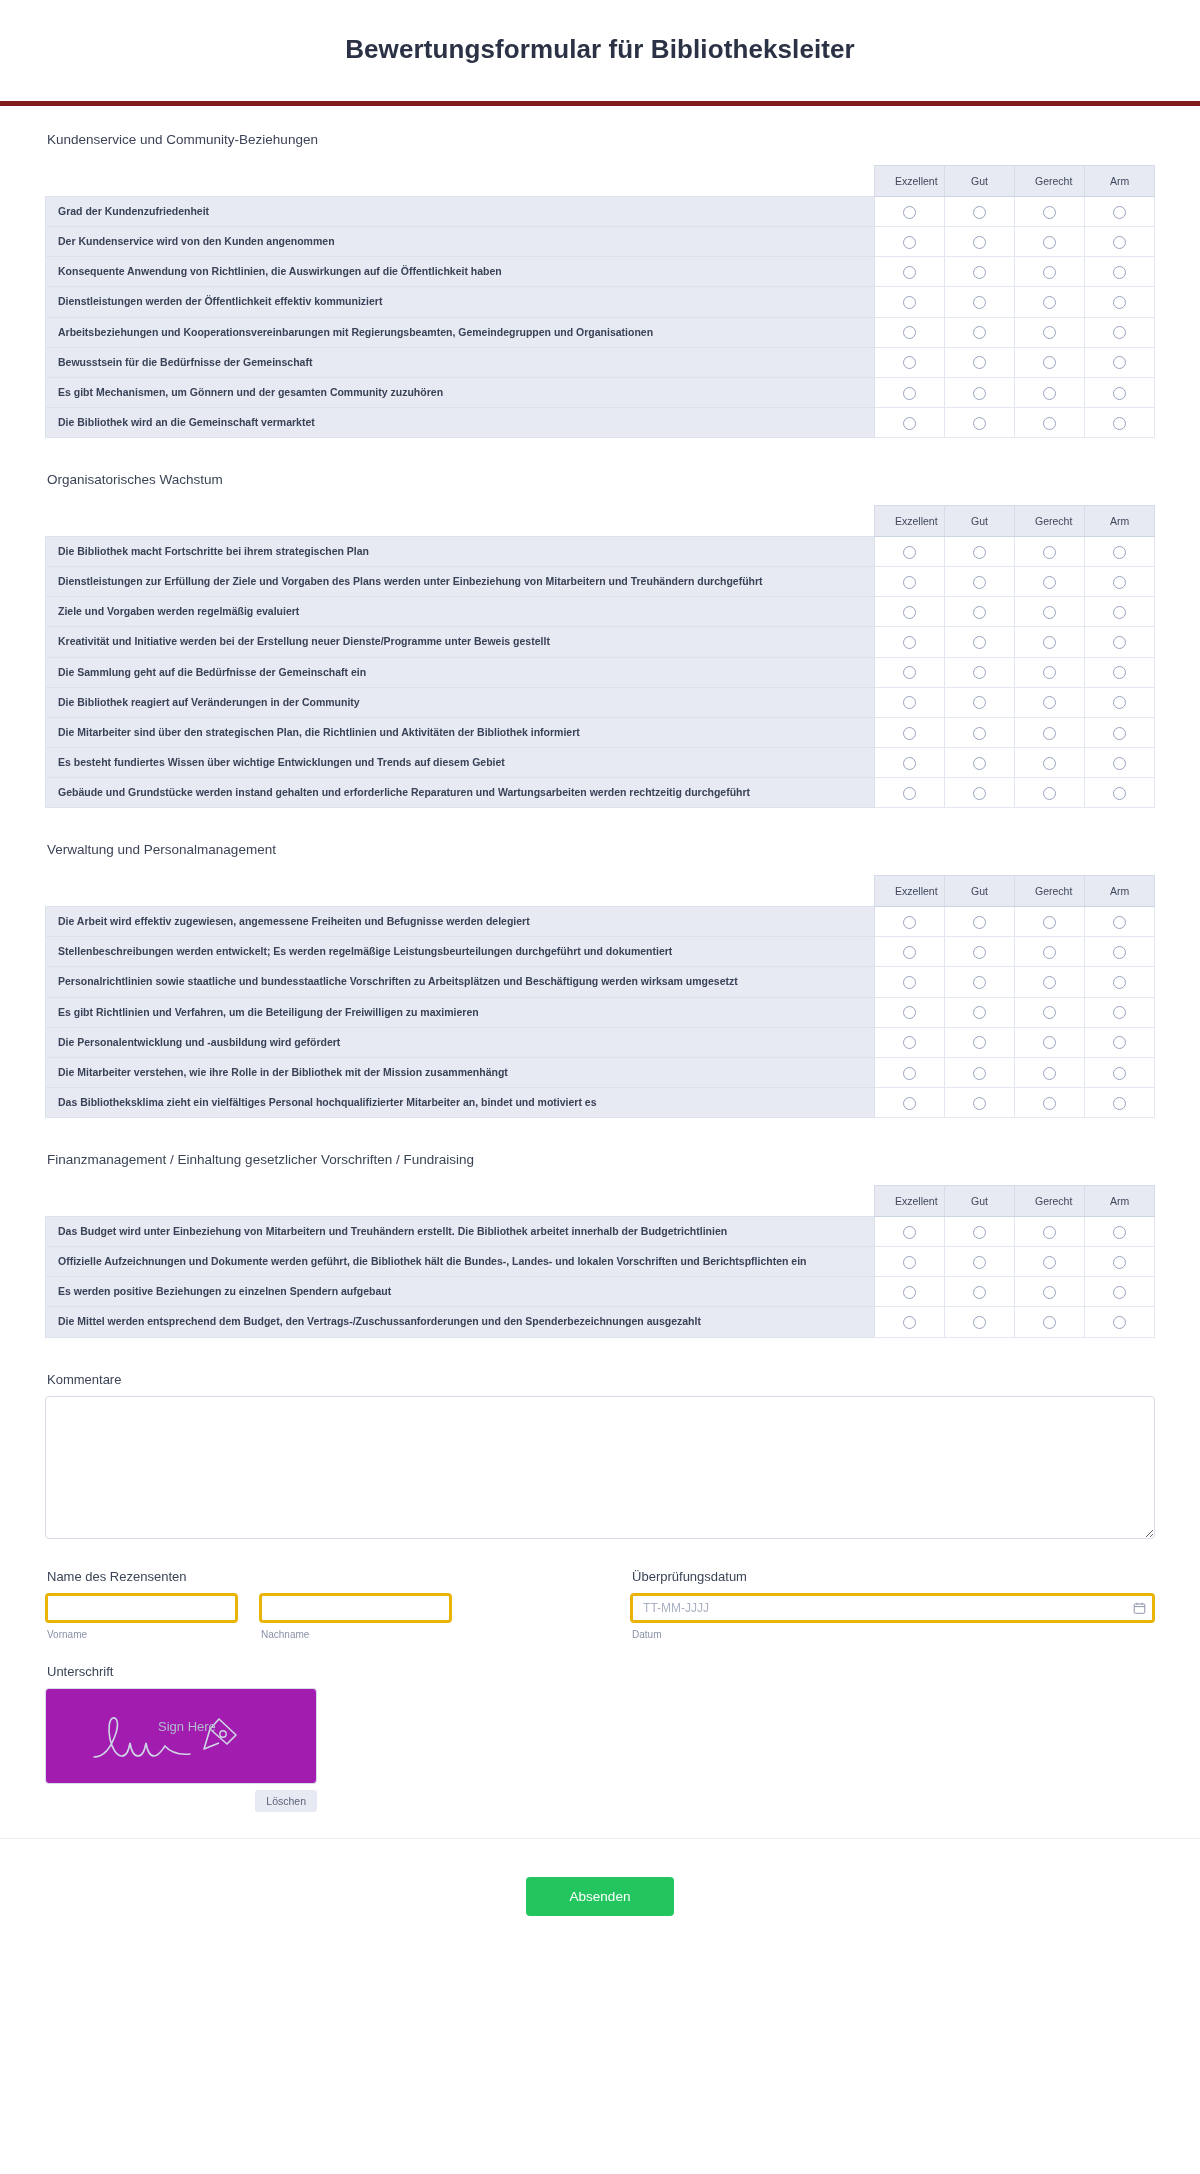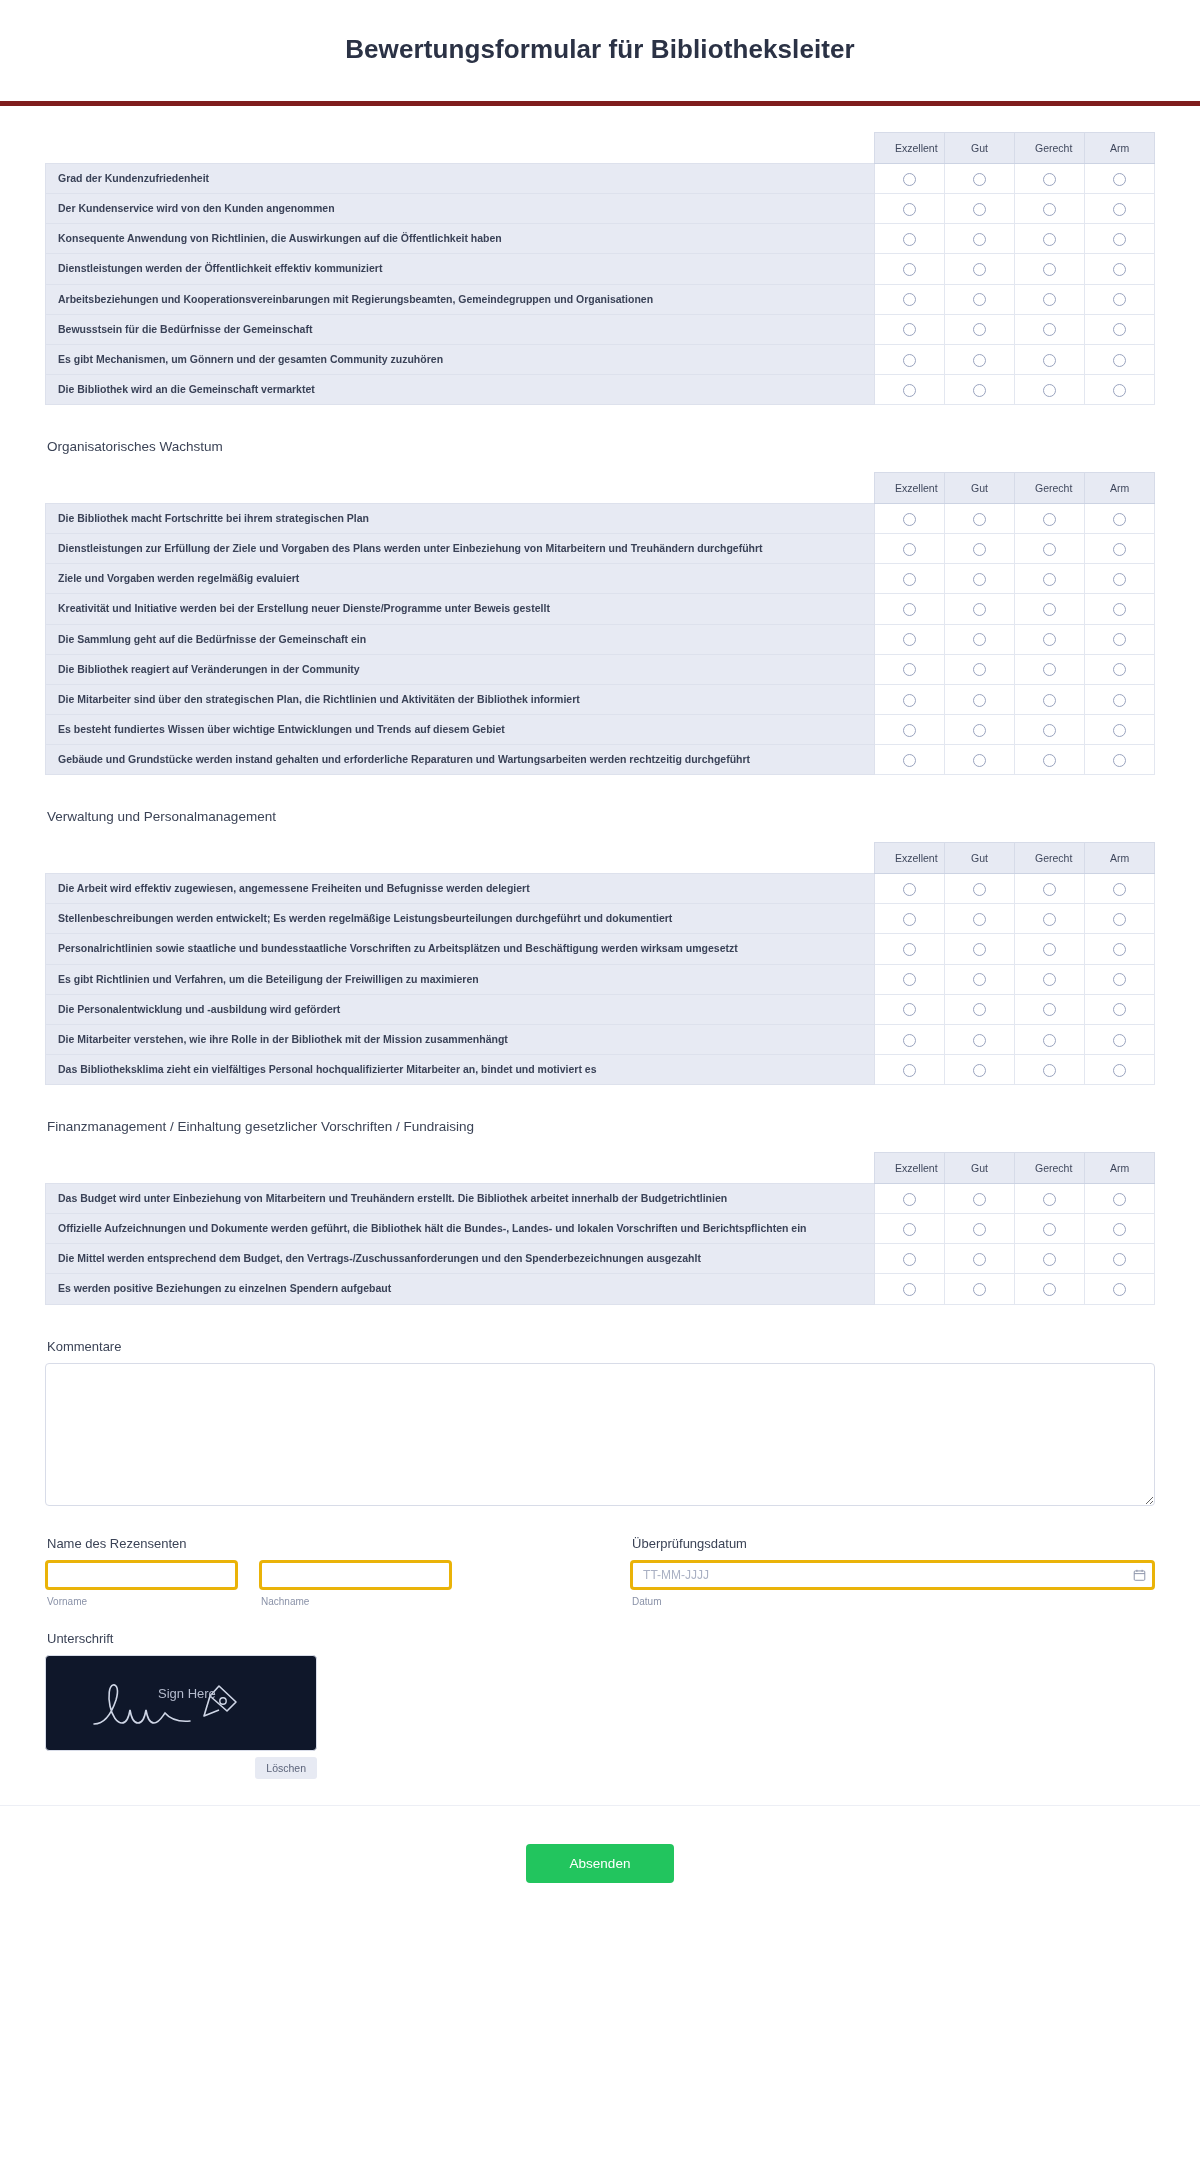--- a/index.html
+++ b/index.html
@@ -166,21 +166,21 @@
     pointer-events: none;
   }
 
   
   .sig-section { margin-top: 18px; margin-bottom: 8px; }
   .sig-pad {
     width: 272px;
     height: 96px;
     border: 1px solid #d8dce8;
     border-radius: 4px;
-    background: #0f172a;
+    background: #a21caf;
     position: relative;
     overflow: hidden;
   }
   .sig-art {
     position: absolute;
     left: 50%;
     top: 50%;
     transform: translate(-50%, -50%);
     width: 190px;
     height: 62px;
@@ -229,20 +229,21 @@
 <div class="page">
 
   <div class="form-header">
     <h1 class="form-title" style="color: rgb(43, 50, 69);">Bewertungsformular für Bibliotheksleiter</h1>
   </div>
 
   <div class="form-body">
 
     <div id="matrix-sections">
         <div class="matrix-section">
+          <div class="section-title">Kundenservice und Community-Beziehungen</div>
           <table class="matrix">
             <colgroup>
               <col class="q">
               <col class="opt">
               <col class="opt">
               <col class="opt">
               <col class="opt">
             </colgroup>
             <thead>
               <tr>
@@ -499,28 +500,28 @@
                 <td class="opt-cell"><span class="radio"></span></td>
               </tr>
               <tr>
                 <td class="q-cell">Offizielle Aufzeichnungen und Dokumente werden geführt, die Bibliothek hält die Bundes-, Landes- und lokalen Vorschriften und Berichtspflichten ein</td>
                 <td class="opt-cell"><span class="radio"></span></td>
                 <td class="opt-cell"><span class="radio"></span></td>
                 <td class="opt-cell"><span class="radio"></span></td>
                 <td class="opt-cell"><span class="radio"></span></td>
               </tr>
               <tr>
+                <td class="q-cell">Es werden positive Beziehungen zu einzelnen Spendern aufgebaut</td>
+                <td class="opt-cell"><span class="radio"></span></td>
+                <td class="opt-cell"><span class="radio"></span></td>
+                <td class="opt-cell"><span class="radio"></span></td>
+                <td class="opt-cell"><span class="radio"></span></td>
+              </tr>
+              <tr>
                 <td class="q-cell">Die Mittel werden entsprechend dem Budget, den Vertrags-/Zuschussanforderungen und den Spenderbezeichnungen ausgezahlt</td>
-                <td class="opt-cell"><span class="radio"></span></td>
-                <td class="opt-cell"><span class="radio"></span></td>
-                <td class="opt-cell"><span class="radio"></span></td>
-                <td class="opt-cell"><span class="radio"></span></td>
-              </tr>
-              <tr>
-                <td class="q-cell">Es werden positive Beziehungen zu einzelnen Spendern aufgebaut</td>
                 <td class="opt-cell"><span class="radio"></span></td>
                 <td class="opt-cell"><span class="radio"></span></td>
                 <td class="opt-cell"><span class="radio"></span></td>
                 <td class="opt-cell"><span class="radio"></span></td>
               </tr>
             </tbody>
           </table>
         </div>
       </div>
 

